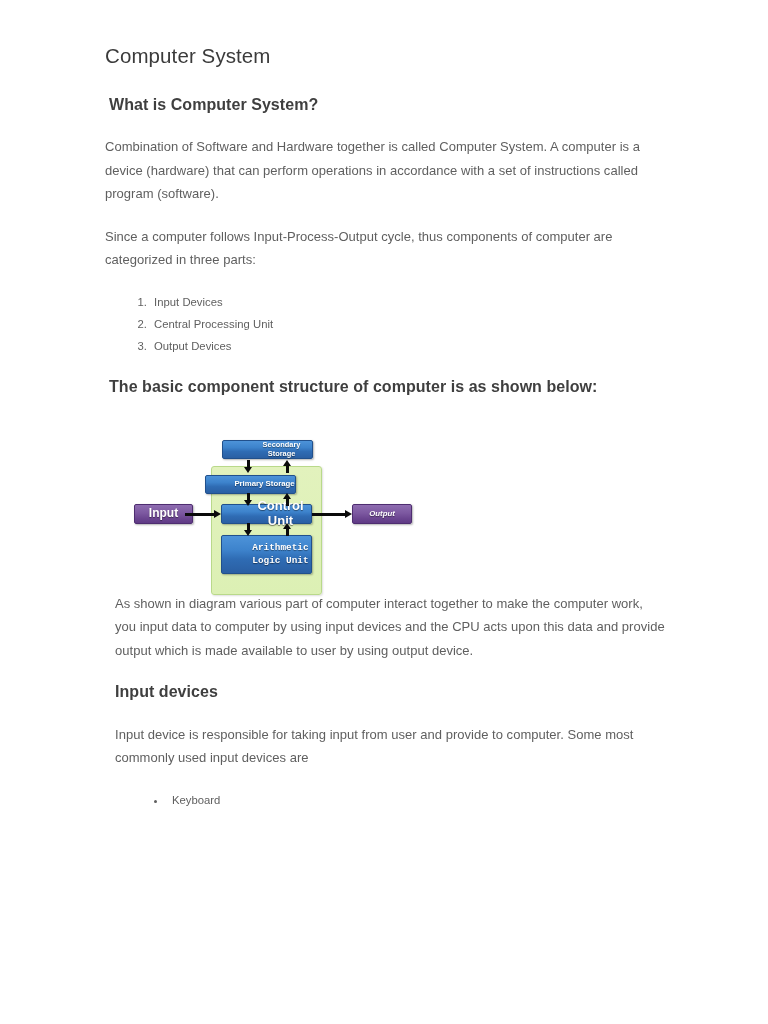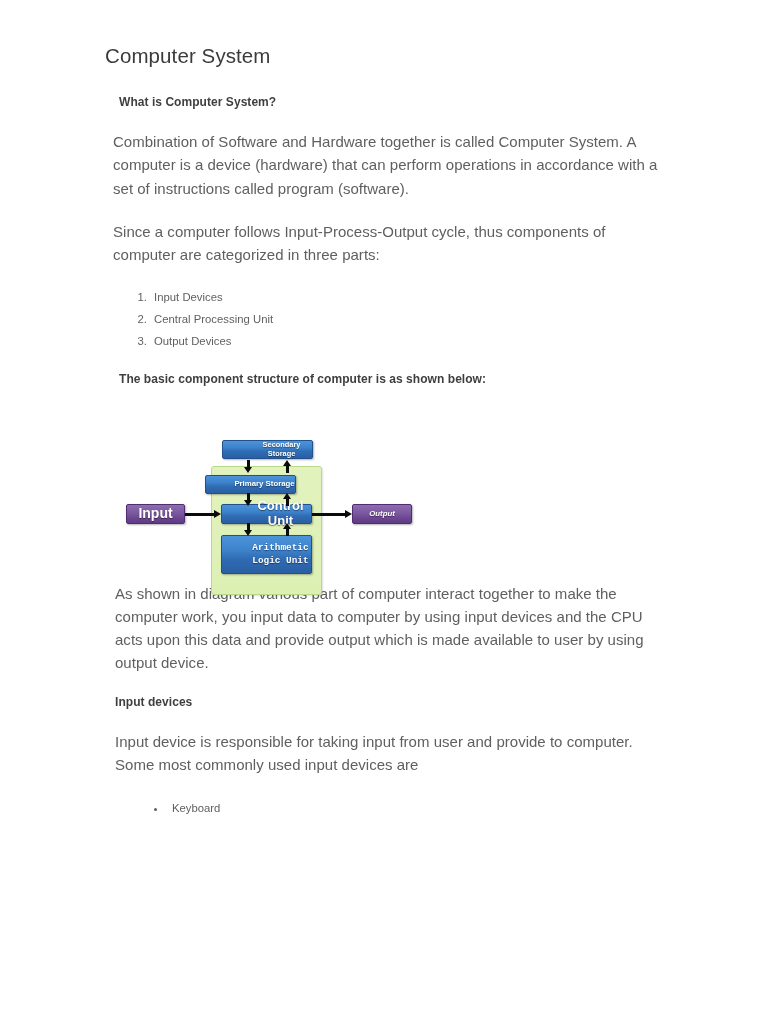--- a/index.html
+++ b/index.html
@@ -34,34 +34,34 @@
   .doc-title {
     font-size: 20.5px;
     font-weight: 400;
     color: #3b3b3b;
     letter-spacing: 0.1px;
     margin: 0 0 26px 0;
     line-height: 1.2;
   }
 
   .heading {
-    font-size: 12px;
+    font-size: 16px;
     font-weight: bold;
     color: #3f3f3f;
-    margin: 0 0 20px 14px;
+    margin: 0 0 20px 4px;
     line-height: 1.3;
     letter-spacing: 0.05px;
   }
 
   .para {
-    font-size: 15px;
+    font-size: 13px;
     font-weight: 400;
     color: #5f5f5f;
     line-height: 23.2px;
-    margin: 0 0 20px 8px;
+    margin: 0 0 20px 0;
     letter-spacing: 0.02px;
   }
 
   ol.num-list {
     margin: 0 0 20px 0;
     padding: 0 0 0 45px;
     list-style-position: outside;
     list-style-type: decimal;
   }
   ol.num-list li {
@@ -161,25 +161,25 @@
     top: 101px;
     width: 91px;
     height: 39px;
     font-size: 9.4px;
     flex-direction: column;
     line-height: 1.35;
     font-family: Liberation Mono, monospace;
   }
 
   #box-input {
-    left: 6px;
+    left: 14px;
     top: 70px;
     width: 59px;
     height: 20px;
-    font-size: 14px;
+    font-size: 12px;
   }
 
   #box-output {
     left: 232px;
     top: 70px;
     width: 60px;
     height: 20px;
     font-size: 7.8px;
     font-style: italic;
   }

